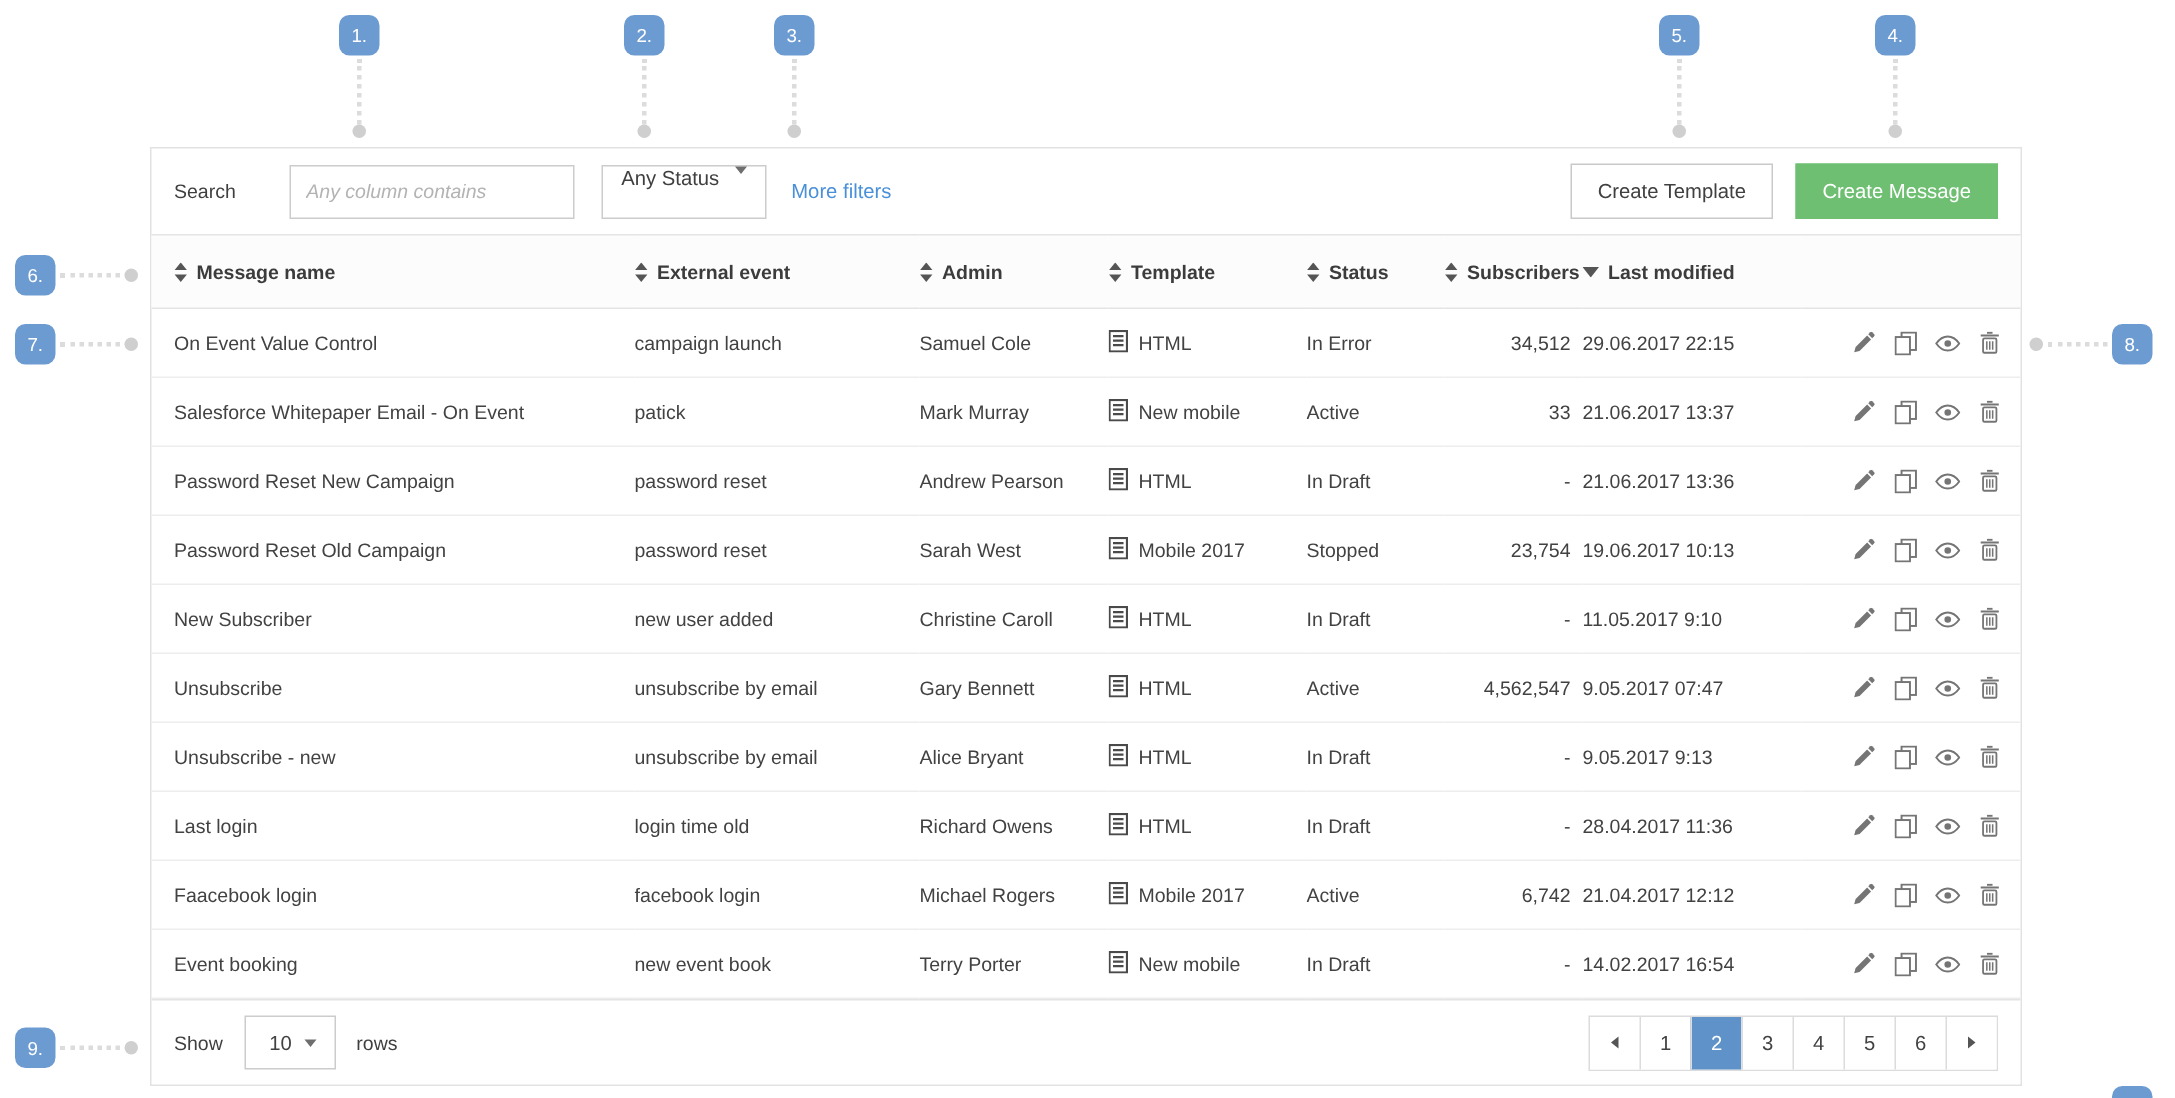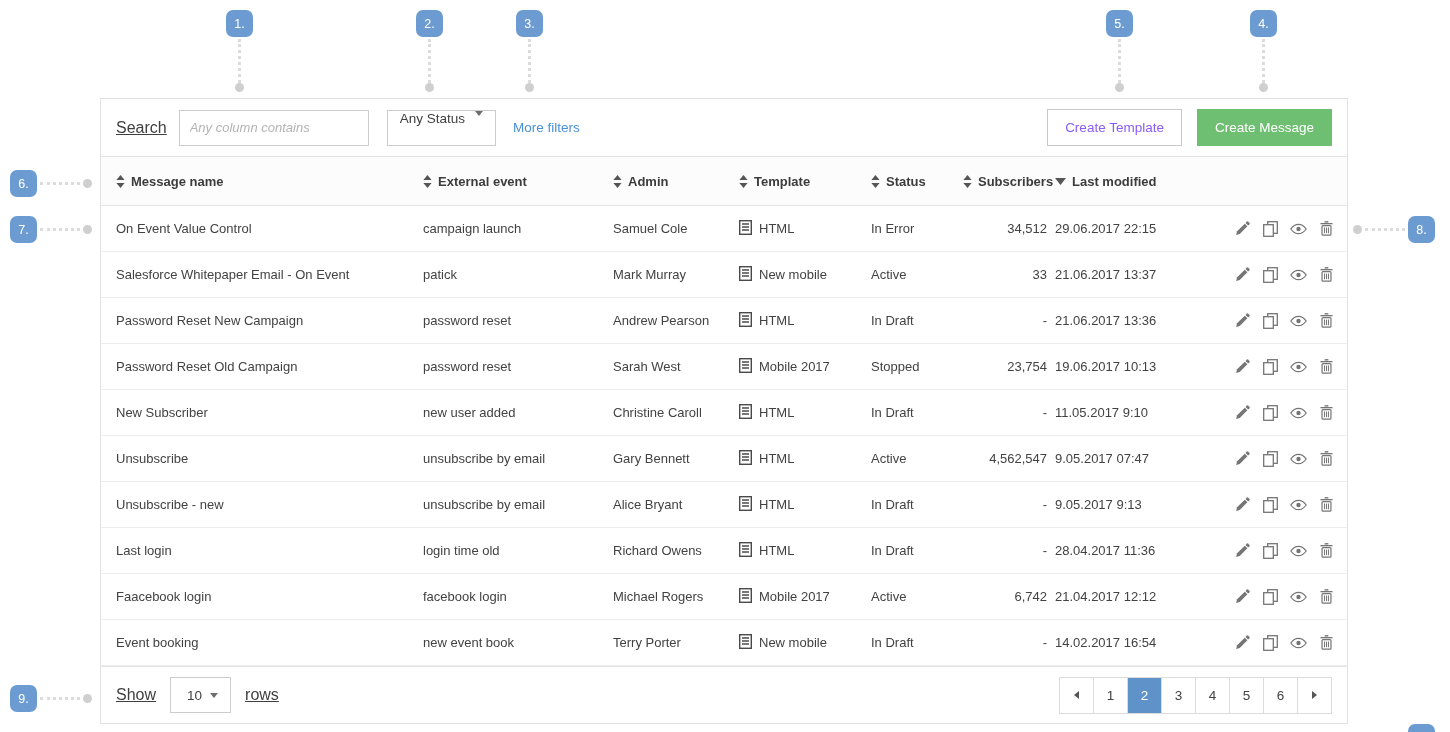--- a/index.html
+++ b/index.html
@@ -19,32 +19,32 @@
   .c5{left:1106px;top:10px;} .c4{left:1250px;top:10px;}
   .c6{left:10px;top:170px;}  .c7{left:10px;top:216px;}  .c9{left:10px;top:685px;}
   .c8{left:1353px;top:216px;} .c10{left:1353px;top:724px;}
 
   
   .panel{position:absolute;left:100px;top:98px;width:1248px;height:626px;background:#fff;
          border:1px solid #e2e2e2;box-sizing:border-box;display:flex;flex-direction:column;}
 
   
   .toolbar{display:flex;align-items:center;padding:0 15px;height:57px;flex:0 0 57px;}
-  .lbl{font-size:16px;color:#3f3f3f;text-decoration:underline;}
-  .search-input{width:168px;height:34px;border:1px solid #ccc;margin-left:12px;padding:0 10px;
+  .lbl{font-size:13px;color:#3f3f3f;}
+  .search-input{width:168px;height:34px;border:1px solid #ccc;margin-left:36px;padding:0 10px;
                 font-size:13px;color:#555;outline:none;box-sizing:content-box;}
   .search-input::placeholder{color:#b3b3b3;font-style:italic;font-family:"Liberation Sans",sans-serif;}
   .select-box{display:flex;align-items:flex-start;gap:10px;border:1px solid #ccc;height:36px;
               padding:0 12px;margin-left:18px;font-size:13.5px;color:#3f3f3f;cursor:pointer;box-sizing:border-box;}
   .caret{width:0;height:0;border-left:4.5px solid transparent;border-right:4.5px solid transparent;
          border-top:5.5px solid #6e6e6e;}
   .link{margin-left:17px;font-size:13.5px;color:#4a90d9;cursor:pointer;}
   .spacer{flex:1;}
   .btn{height:37px;display:flex;align-items:center;padding:0 17px;font-size:13.5px;cursor:pointer;box-sizing:border-box;}
-  .btn-outline{border:1px solid #c9c9c9;background:#fff;color:#8b5cf6;}
+  .btn-outline{border:1px solid #c9c9c9;background:#fff;color:#404040;}
   .btn-green{background:#6fbf73;border:1px solid #6fbf73;color:#fff;margin-left:15px;}
 
   
   table{width:100%;border-collapse:collapse;table-layout:fixed;}
   col.w-name{width:322px;} col.w-event{width:190px;} col.w-admin{width:126px;}
   col.w-template{width:132px;} col.w-status{width:92px;} col.w-subs{width:92px;}
   col.w-modified{width:146px;} col.w-actions{width:auto;}
   thead th{height:48px;background:#fcfcfc;border-top:1px solid #e4e4e4;border-bottom:1px solid #e4e4e4;
            font-size:13px;font-weight:700;color:#3c3c3c;text-align:left;padding:0;}
   th .h-inner{display:flex;align-items:center;gap:6px;}

